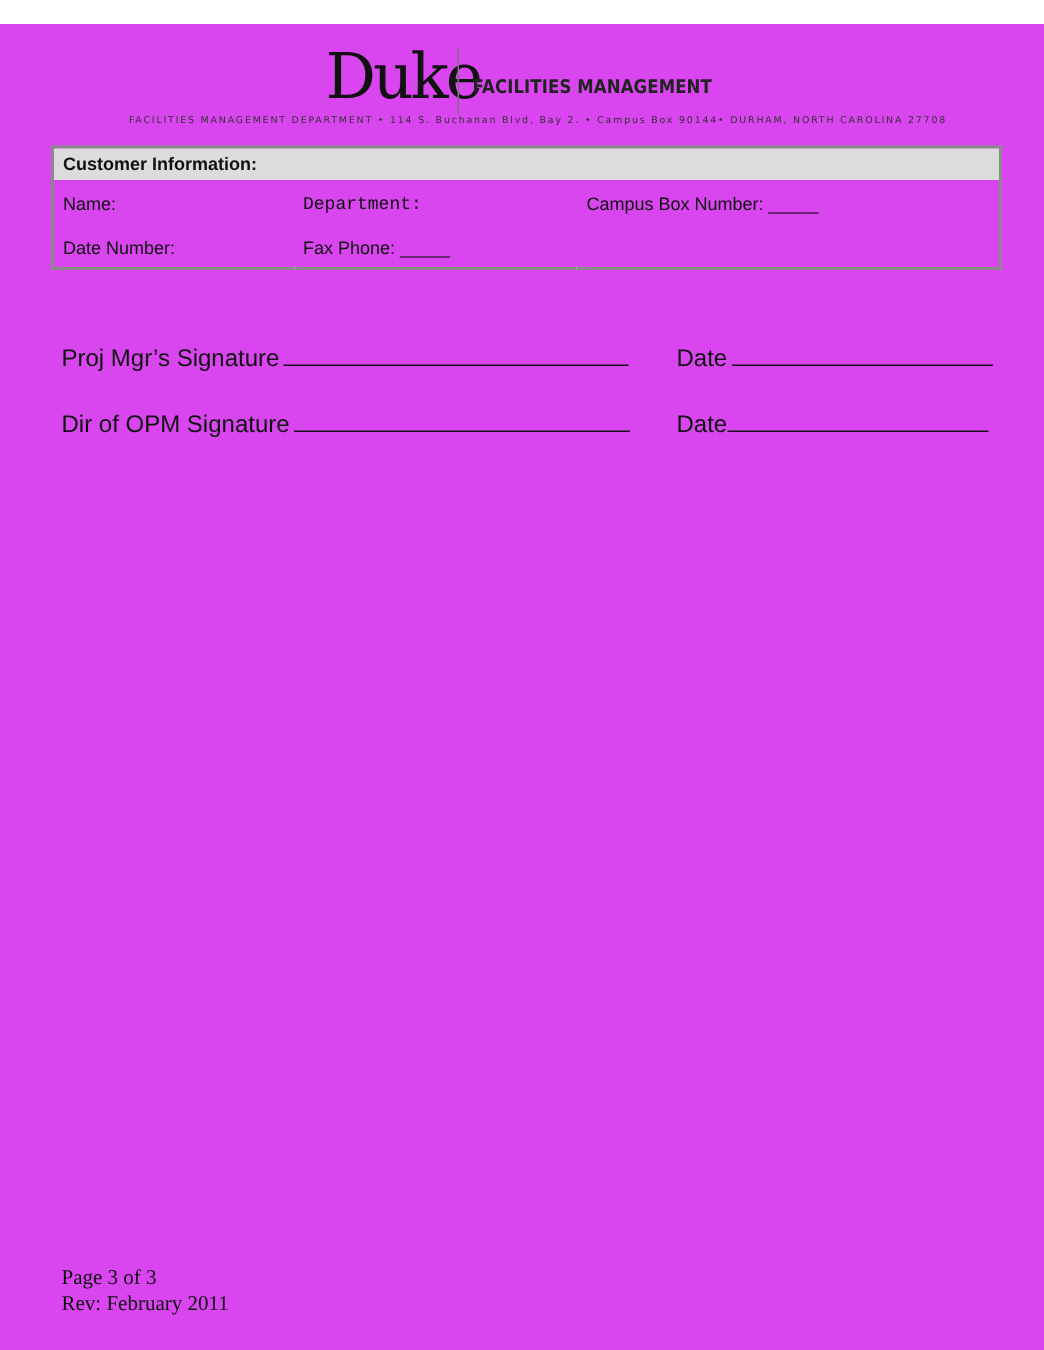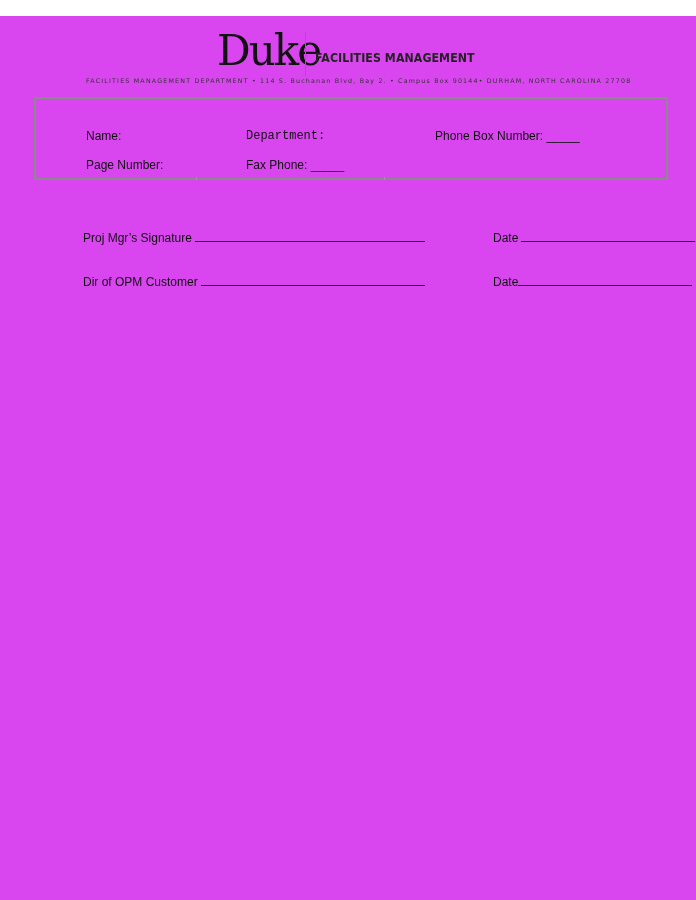--- a/index.html
+++ b/index.html
@@ -12,58 +12,65 @@
     .logo-divider { position: absolute; left: 88px; top: 2px; width: 1px; height: 44px; background: #777; }
     .logo-fm { position: absolute; left: 98px; top: 20px; font-family: "DejaVu Sans", "Liberation Sans", sans-serif; font-weight: bold; font-size: 12.5px; letter-spacing: 0.1px; color: #222; white-space: nowrap; transform: scaleX(0.88); transform-origin: left center; }
 
     .address { position: absolute; left: 86px; top: 61px; width: 524px; font-family: "DejaVu Sans", "Liberation Sans", sans-serif; font-size: 6.3px; letter-spacing: 1.2px; color: #333; white-space: nowrap; }
 
     
     .cust-table { position: absolute; left: 34px; top: 81px; width: 630px; height: 79px; border: 2px solid #8a8a8a; box-sizing: content-box; }
     .cust-header { position: absolute; left: 0; top: 0; width: 630px; height: 21px; background: #dcdcdc; }
     .cust-header-label { position: absolute; left: 6px; top: 3px; font-family: "Liberation Sans", "DejaVu Sans", sans-serif; font-weight: bold; font-size: 12px; color: #111; }
     .col-divider { position: absolute; top: 78px; width: 1px; height: 3px; background: #999; }
-    .field { position: absolute; font-family: "Liberation Sans", "DejaVu Sans", sans-serif; font-size: 12px; color: #111; white-space: nowrap; margin-left: 44px; }
+    .field { position: absolute; font-family: "Liberation Sans", "DejaVu Sans", sans-serif; font-size: 12px; color: #111; white-space: nowrap; }
 
     
-    .sig { position: absolute; font-family: "Liberation Sans", "DejaVu Sans", sans-serif; font-size: 12px; color: #111; white-space: nowrap; margin-left: 42px; }
+    .sig { position: absolute; font-family: "Liberation Sans", "DejaVu Sans", sans-serif; font-size: 16px; color: #111; white-space: nowrap; }
     .sig .line { display: inline-block; border-bottom: 1px solid #111; height: 10px; vertical-align: baseline; margin-left: 3px; }
 
     
     .footer { position: absolute; left: 41px; top: 828px; font-family: "Liberation Serif", "DejaVu Serif", serif; font-size: 14px; line-height: 17px; color: #111; }
   </style>
 </head>
 <body>
 
 <div class="page">
 
   <div class="logo">
     <span class="logo-duke">Duke</span>
     <span class="logo-divider"></span>
     <span class="logo-fm">FACILITIES MANAGEMENT</span>
   </div>
   <div class="address">FACILITIES MANAGEMENT DEPARTMENT   • 114 S. Buchanan Blvd, Bay 2. • Campus Box 90144• DURHAM, NORTH CAROLINA 27708</div>
 
   <div class="cust-table">
+    <div class="cust-header">
+      <span class="cust-header-label">Customer Information:</span>
+    </div>
     <span class="field" style="left:6px; top:30px;">Name:</span>
     <span class="field" style="left:166px; top:30px;font-family:Liberation Mono, monospace;">Department:</span>
-    <span class="field" style="left:355px; top:30px;">Phone Box Number: _____</span>
-    <span class="field" style="left:6px; top:59px;">Page Number:</span>
+    <span class="field" style="left:355px; top:30px;">Campus Box Number: _____</span>
+    <span class="field" style="left:6px; top:59px;">Date Number:</span>
     <span class="field" style="left:166px; top:59px;">Fax Phone: _____</span>
     <span class="col-divider" style="left:160px;"></span>
     <span class="col-divider" style="left:348px;"></span>
   </div>
 
   <div class="sig" style="left:41px; top:215px;">
     <span>Proj Mgr’s Signature</span><span class="line" style="width:230px;"></span>
   </div>
   <div class="sig" style="left:451px; top:215px;">
     <span>Date</span><span class="line" style="width:174px;"></span>
   </div>
 
   <div class="sig" style="left:41px; top:259px;">
-    <span>Dir of OPM Customer</span><span class="line" style="width:224px;"></span>
+    <span>Dir of OPM Signature</span><span class="line" style="width:224px;"></span>
   </div>
   <div class="sig" style="left:451px; top:259px;">
     <span>Date</span><span class="line" style="width:174px; margin-left:0;"></span>
   </div>
 
+  <div class="footer">
+    <div>Page 3 of 3</div>
+    <div>Rev: February 2011</div>
+  </div>
 </div>
 
 </body></html>

